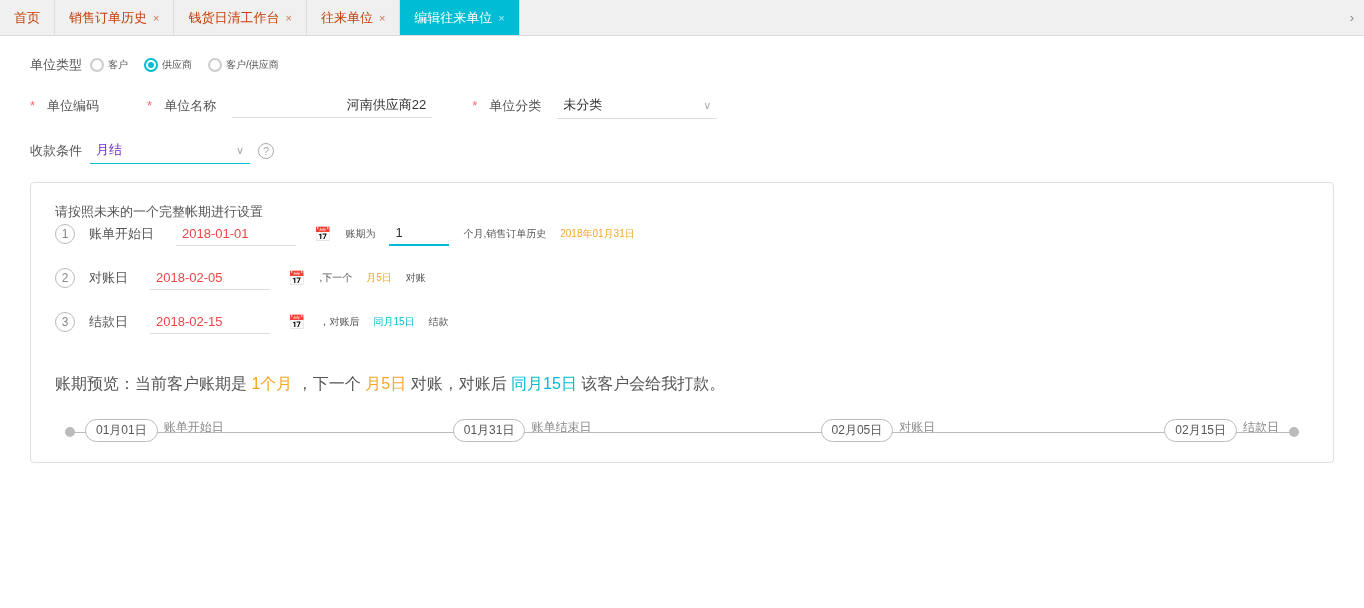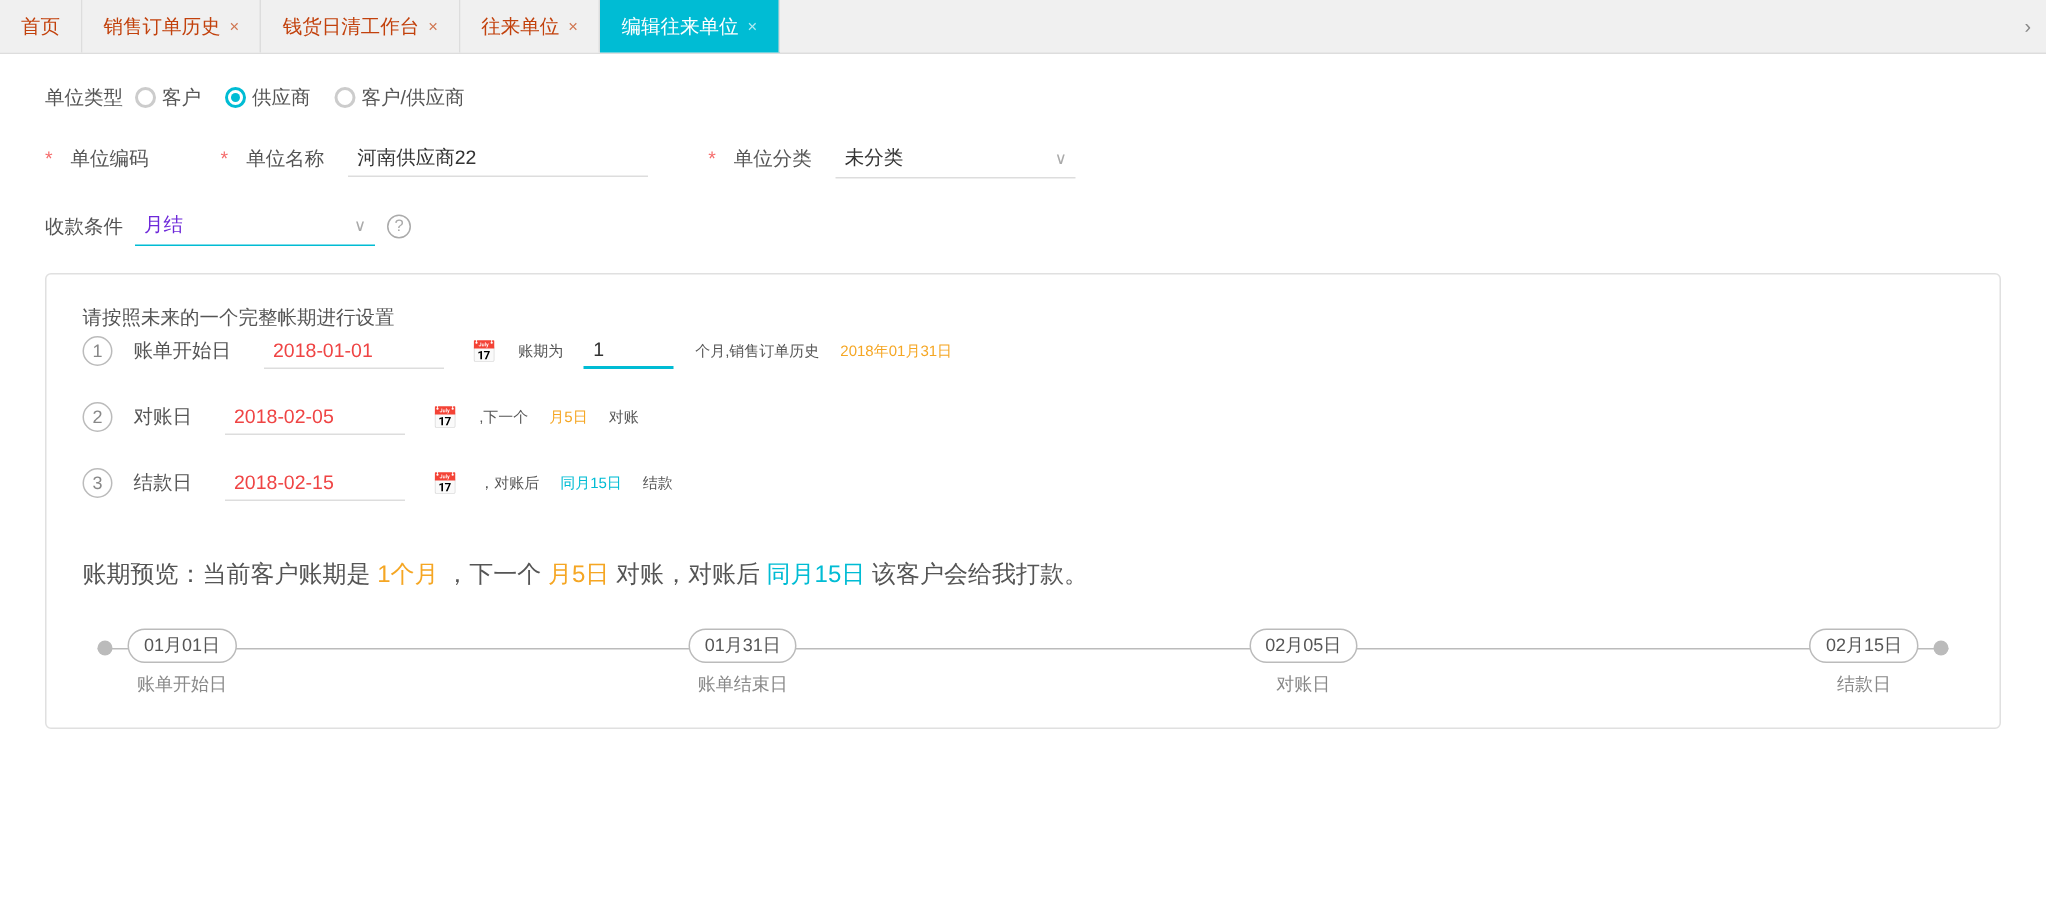--- a/index.html
+++ b/index.html
@@ -69,21 +69,21 @@
     .radio-group {
       display: flex;
       align-items: center;
       gap: 16px;
     }
     .radio-item {
       display: flex;
       align-items: center;
       gap: 4px;
       cursor: pointer;
-      font-size: 13px;
+      font-size: 10px;
       color: #555;
     }
     .radio-circle {
       width: 14px; height: 14px;
       border-radius: 50%;
       border: 2px solid #ccc;
       background: #fff;
       display: flex; align-items: center; justify-content: center;
     }
     .radio-circle.checked {
@@ -111,21 +111,21 @@
     .text-input {
       border: none;
       border-bottom: 1px solid #ddd;
       outline: none;
       padding: 4px 6px;
       font-size: 13px;
       color: #333;
       background: transparent;
       width: 130px;
     }
-    .text-input.wide { width: 200px; }
+    .text-input.wide { width: 200px; text-align: right; }
 
     .calendar-icon {
       color: #aaa;
       cursor: pointer;
       font-size: 14px;
       margin-left: 4px;
     }
 
     
     .select-wrap {
@@ -254,22 +254,21 @@
     .timeline-nodes {
       display: flex;
       justify-content: space-between;
       width: 100%;
       position: relative;
       z-index: 2;
       padding: 0 20px;
     }
     .timeline-node {
       display: flex;
-      flex-direction: column;
-      align-items: center;
+      flex-direction: row;
       gap: 6px;
     }
     .node-badge {
       background: #fff;
       border: 1px solid #bbb;
       border-radius: 12px;
       padding: 2px 10px;
       font-size: 12px;
       color: #555;
       white-space: nowrap;

